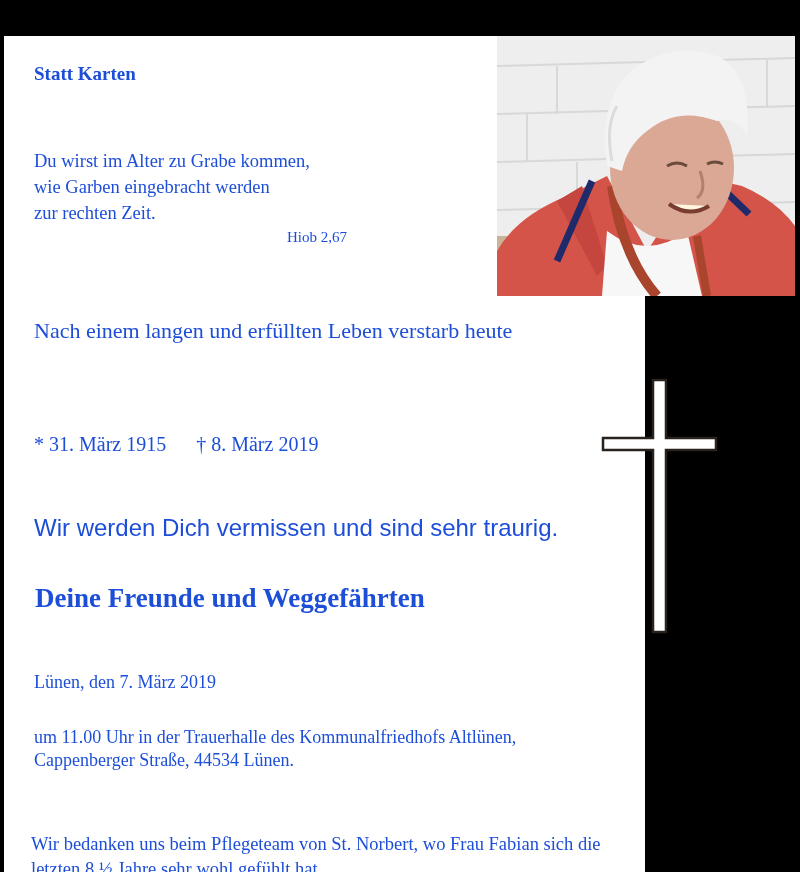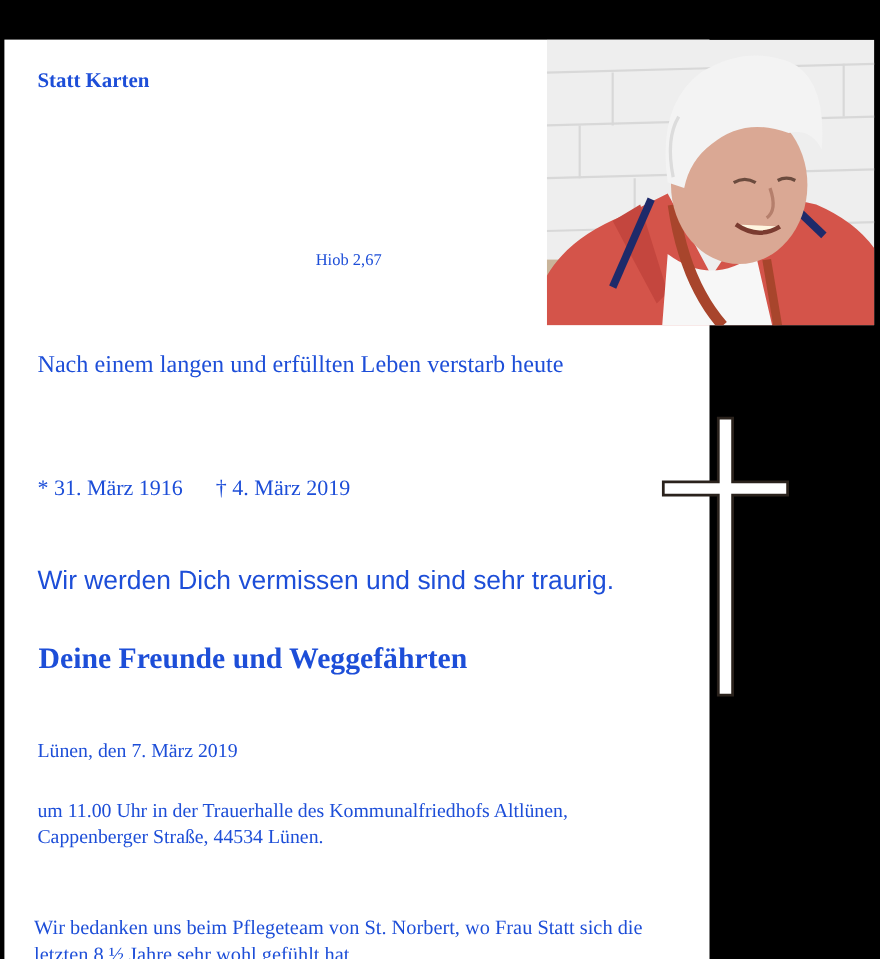--- a/index.html
+++ b/index.html
@@ -26,20 +26,25 @@
   .service { left: 30px; top: 690px; font-family: "Liberation Serif", serif; font-size: 18px; line-height: 23px; }
   .thanks { left: 27px; top: 796px; font-family: "Liberation Serif", serif; font-size: 18.5px; line-height: 25px; }
 </style>
 </head>
 <body>
 
 <div class="card">
 
   <div class="abs statt">Statt Karten</div>
 
+  <div class="abs verse">
+    <div>Du wirst im Alter zu Grabe kommen,</div>
+    <div>wie Garben eingebracht werden</div>
+    <div>zur rechten Zeit.</div>
+  </div>
   <div class="abs ref">Hiob 2,67</div>
 
   <div class="photo">
     <svg width="298" height="260" viewBox="0 0 298 260" xmlns="http://www.w3.org/2000/svg">
 
       <rect width="298" height="260" fill="#eeeeee"></rect>
       <g stroke="#d8d8d8" stroke-width="2">
         <line x1="0" y1="30" x2="298" y2="22"></line>
         <line x1="0" y1="78" x2="298" y2="70"></line>
         <line x1="0" y1="126" x2="298" y2="118"></line>
@@ -73,34 +78,34 @@
       <path d="M210 128 Q218 124 226 128" stroke="#6b4b3e" stroke-width="3" fill="none"></path>
 
       <path d="M203 135 Q210 155 200 162" stroke="#b57f6c" stroke-width="3" fill="none"></path>
 
       <path d="M172 168 Q192 182 212 170" stroke="#7a3b30" stroke-width="4" fill="#fff6e0"></path>
     </svg>
   </div>
 
   <div class="abs intro">Nach einem langen und erfüllten Leben verstarb heute</div>
   <div class="abs dates">
-    <span>* 31. März 1916</span><span>† 4. März 2019</span>
+    <span>* 31. März 1915</span><span>† 8. März 2019</span>
   </div>
 
   <svg class="cross" viewBox="0 0 118 256" xmlns="http://www.w3.org/2000/svg">
     <path d="M52 2 H65 V60 H115 V72 H65 V254 H52 V72 H2 V60 H52 Z" fill="#fff" stroke="#2a221c" stroke-width="2.5" stroke-linejoin="miter"></path>
   </svg>
 
   <div class="abs miss">Wir werden Dich vermissen und sind sehr traurig.</div>
   <div class="abs friends">Deine Freunde und Weggefährten</div>
   <div class="abs place">Lünen, den 7. März 2019</div>
 
   <div class="abs service">
     <div>um 11.00 Uhr in der Trauerhalle des Kommunalfriedhofs Altlünen,</div>
     <div>Cappenberger Straße, 44534 Lünen.</div>
   </div>
 
   <div class="abs thanks">
-    <div>Wir bedanken uns beim Pflegeteam von St. Norbert, wo Frau Statt sich die</div>
+    <div>Wir bedanken uns beim Pflegeteam von St. Norbert, wo Frau Fabian sich die</div>
     <div>letzten 8 ½ Jahre sehr wohl gefühlt hat.</div>
   </div>
 
 </div>
 
 </body></html>

